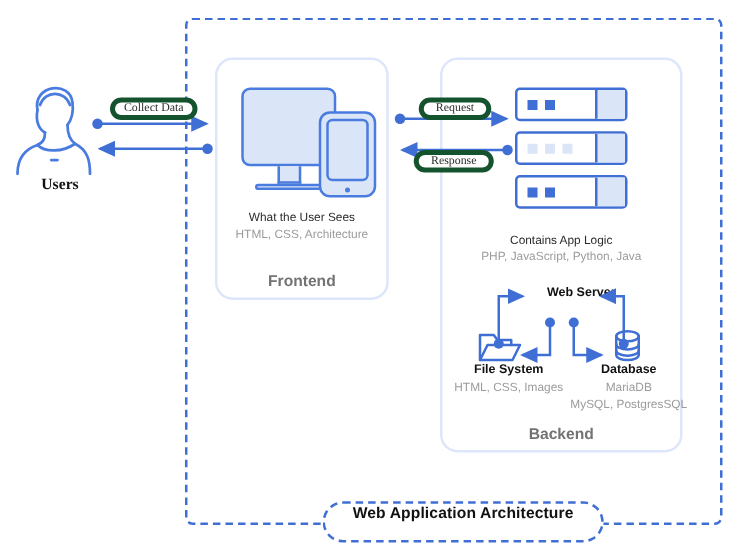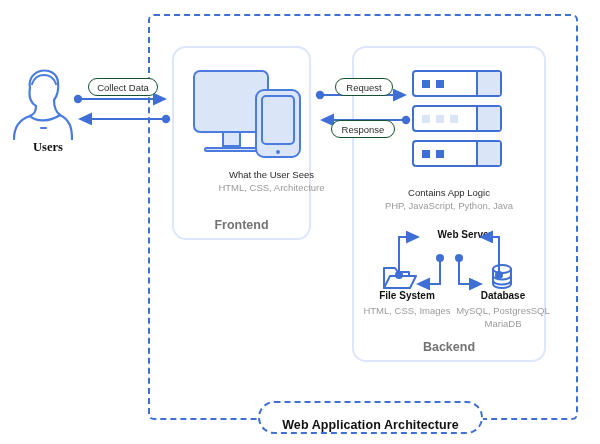--- a/index.html
+++ b/index.html
@@ -23,21 +23,21 @@
     background:transparent;
   }
 
   
   .bottom-pill{
     left:258px;top:401px;width:225px;height:33px;
     border:2px dashed #3f6fd4;
     border-radius:18px;
     background:#ffffff;
     box-sizing:border-box;
-    display:flex;align-items:flex-end;justify-content:center;
+    display:flex;align-items:flex-start;justify-content:center;
   }
   .bottom-pill span{
     font-size:12.5px;font-weight:bold;color:#111;letter-spacing:.1px;
   }
 
   
   .card{
     background:#ffffff;
     border:2px solid #dde6fa;
     border-radius:14px;
@@ -53,21 +53,21 @@
   }
   .user-avatar{left:8px;top:58px;width:70px;height:82px;}
 
   
   .ctext{text-align:center;}
   .t-dark{font-size:9.5px;color:#2b2b2b;line-height:13px;}
   .t-grey{font-size:9.5px;color:#9b9b9b;line-height:13px;}
   .t-bold{font-size:12.5px;font-weight:bold;color:#737373;}
   .t-bold-sm{font-size:10px;font-weight:bold;color:#111;}
 
-  .fe-desc{left:172px;top:168px;width:139px;margin-left:30px;}
+  .fe-desc{left:172px;top:168px;width:139px;}
   .fe-title{left:172px;top:218px;width:139px;}
   .be-desc{left:352px;top:186px;width:194px;}
   .be-title{left:352px;top:340px;width:194px;}
 
   .ws-label{left:420px;top:229px;width:90px;}
   .fs-title{left:352px;top:290px;width:110px;}
   .fs-sub{left:347px;top:304px;width:120px;}
   .db-title{left:453px;top:290px;width:100px;}
   .db-sub{left:443px;top:304px;width:120px;}
 
@@ -118,23 +118,23 @@
     border-left:2px solid #3f6fd4;box-sizing:border-box;
   }
   .led{width:8px;height:8px;background:#3f6fd4;}
   .led.pale{background:#dbe5f8;}
 
   
   .svg-layer{left:0;top:0;width:600px;height:444px;pointer-events:none;}
 
   
   .arrow-pill{
-    background:#ffffff;border:1px solid #14532d;border-radius:11px;
+    background:#ffffff;border:4px solid #14532d;border-radius:11px;
     height:18px;display:flex;align-items:center;justify-content:center;
-    font-size:9.5px;color:#2b2b2b;box-sizing:border-box;padding:0 7px;
+    font-size:9.5px;color:#2b2b2b;box-sizing:border-box;padding:0 7px;font-family:Liberation Serif, serif;
   }
   .pill-collect{left:88px;top:78px;width:70px;}
   .pill-display{left:84px;top:120px;width:78px;}
   .pill-request{left:335px;top:78px;width:58px;}
   .pill-response{left:331px;top:120px;width:64px;}
 </style>
 </head>
 <body>
 
 <div class="stage">
@@ -216,22 +216,22 @@
       <path d="M4 13.5 C4 15.7 8 17.5 13 17.5 C18 17.5 22 15.7 22 13.5"></path>
       <path d="M4 18.5 C4 20.7 8 22.5 13 22.5 C18 22.5 22 20.7 22 18.5"></path>
     </g>
   </svg>
 
   <div class="abs fs-title ctext t-bold-sm">File System</div>
   <div class="abs fs-sub ctext t-grey">HTML, CSS, Images</div>
 
   <div class="abs db-title ctext t-bold-sm">Database</div>
   <div class="abs db-sub ctext">
+    <div class="t-grey">MariaDB</div>
     <div class="t-grey">MySQL, PostgresSQL</div>
-    <div class="t-grey">MariaDB</div>
   </div>
 
   <div class="abs be-title ctext t-bold">Backend</div>
 
   <svg class="abs svg-layer" viewBox="0 0 600 444">
     <defs>
       <marker id="ah" markerWidth="7" markerHeight="7" refX="6" refY="3.2" orient="auto">
         <path d="M0,0 L7,3.2 L0,6.4 Z" fill="#3f6fd4"></path>
       </marker>
     </defs>

